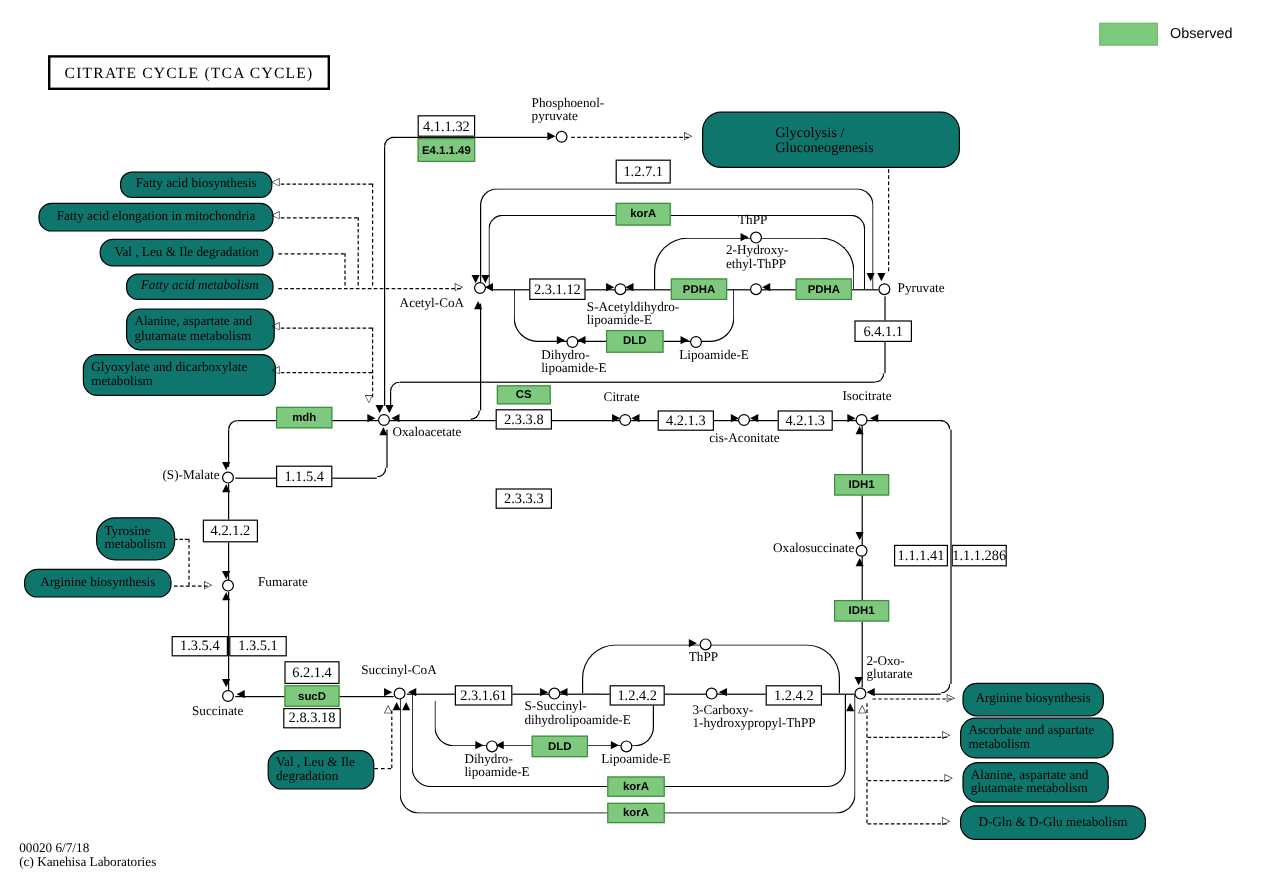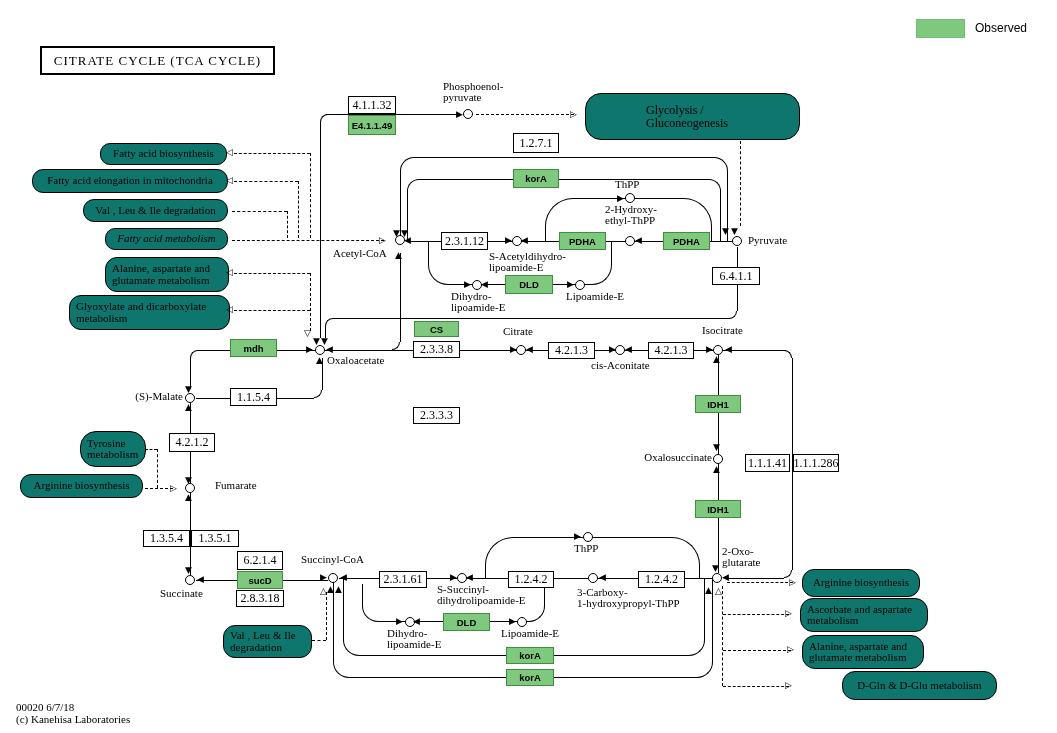--- a/index.html
+++ b/index.html
@@ -213,21 +213,21 @@
         <div class="c">Arginine biosynthesis</div>
       </div>
       <div class="pbox" style="left: 800px; top: 598px; width: 128px; height: 34px; border-radius: 13px;">
         <div>Ascorbate and aspartate</div>
         <div>metabolism</div>
       </div>
       <div class="pbox" style="left: 802px; top: 635px; width: 122px; height: 34px; border-radius: 13px;">
         <div>Alanine, aspartate and</div>
         <div>glutamate metabolism</div>
       </div>
-      <div class="pbox" style="left: 800px; top: 671px; width: 155px; height: 29px; border-radius: 13px; margin-left: 42px;">
+      <div class="pbox" style="left: 800px; top: 671px; width: 155px; height: 29px; border-radius: 13px;">
         <div class="c">D-Gln &amp; D-Glu metabolism</div>
       </div>
       <div class="lh" style="left: 198px; top: 350px; width: 588px;"></div>
       <div class="lh" style="left: 326px; top: 114px; width: 130px;"></div>
       <div class="lh" style="left: 409px; top: 241px; width: 323px;"></div>
       <div class="lh" style="left: 333px; top: 318px; width: 396px;"></div>
       <div class="lh" style="left: 196px; top: 398px; width: 118px;"></div>
       <div class="lh" style="left: 196px; top: 580px; width: 132px;"></div>
       <div class="lh" style="left: 339px; top: 578px; width: 373px;"></div>
       <div class="lh" style="left: 726px; top: 578px; width: 58px;"></div>

